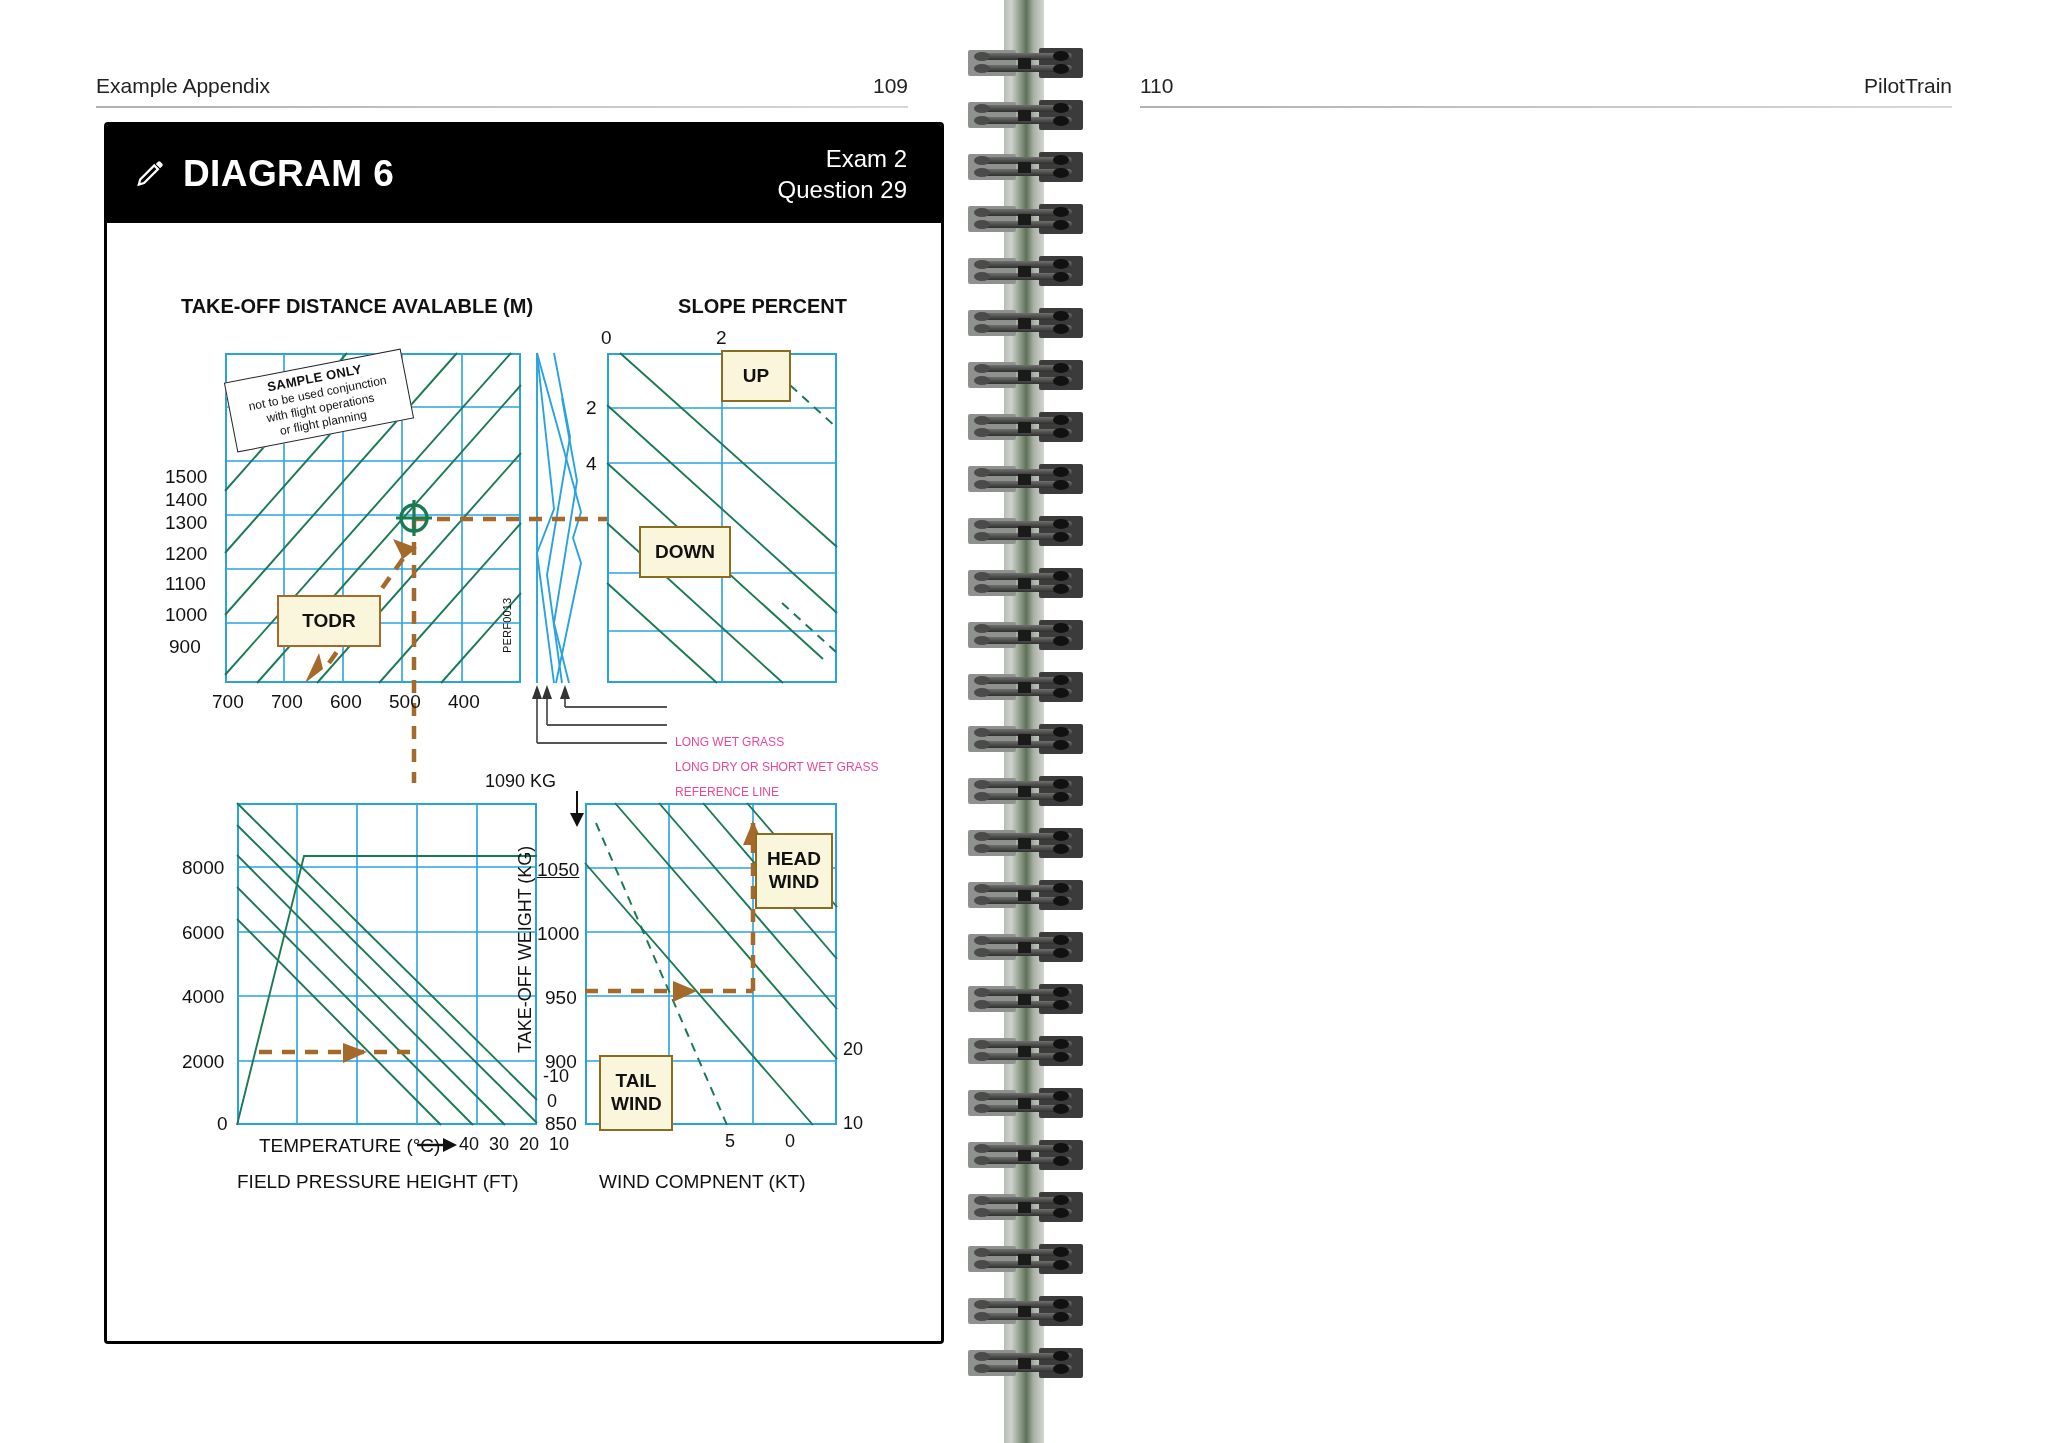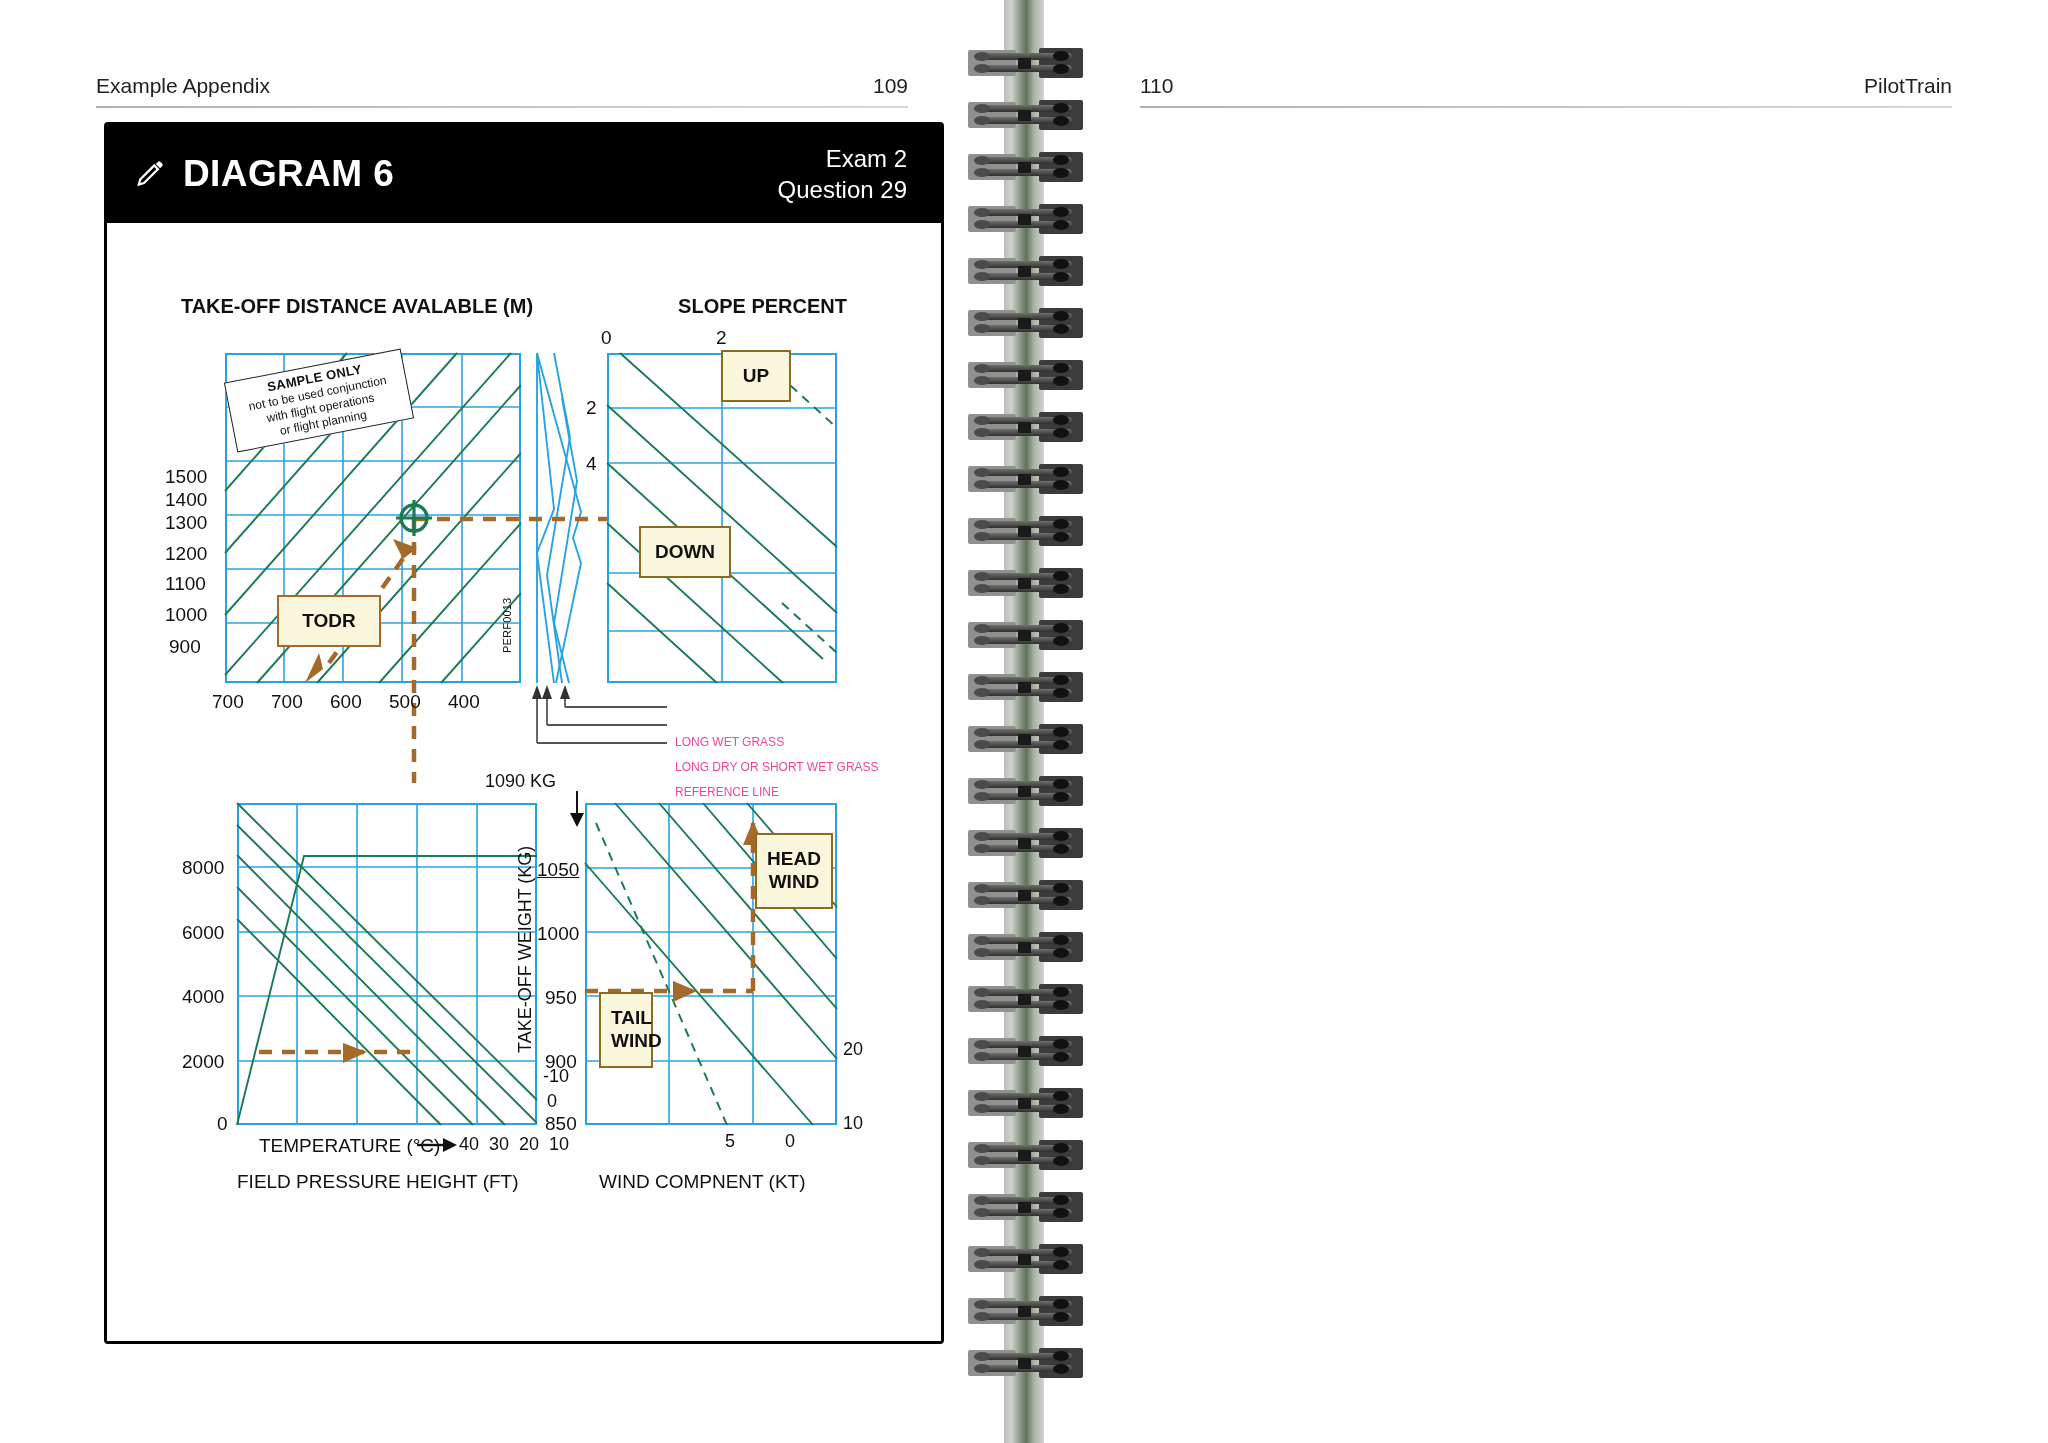--- a/index.html
+++ b/index.html
@@ -327,21 +327,21 @@
         <div class="tickl" style="left:438px;top:890px;">850</div>
         <div class="tickl" style="left:618px;top:908px;font-size:18px;">5</div>
         <div class="tickl" style="left:678px;top:908px;font-size:18px;">0</div>
         <div class="tickl" style="left:736px;top:816px;font-size:18px;">20</div>
         <div class="tickl" style="left:736px;top:890px;font-size:18px;">10</div>
         <div class="axlabel" style="left:492px;top:948px;font-size:19px;">WIND COMPNENT (KT)</div>
         <div class="callout" style="left:648px;top:610px;width:78px;line-height:1.2;">
           <span>HEAD</span><br>
           <span>WIND</span>
         </div>
-        <div class="callout" style="left:492px;top:769px;width:54px;line-height:1.2;">
+        <div class="callout" style="left:492px;top:832px;width:74px;line-height:1.2;">
           <span>TAIL</span><br>
           <span>WIND</span>
         </div>
         <div class="axlabel" style="left:378px;top:548px;font-size:18px;">1090 KG</div>
       </div>
     </div>
   </div>
 
   <div class="binding"></div>
   <div class="ring" style="top:48px;">

